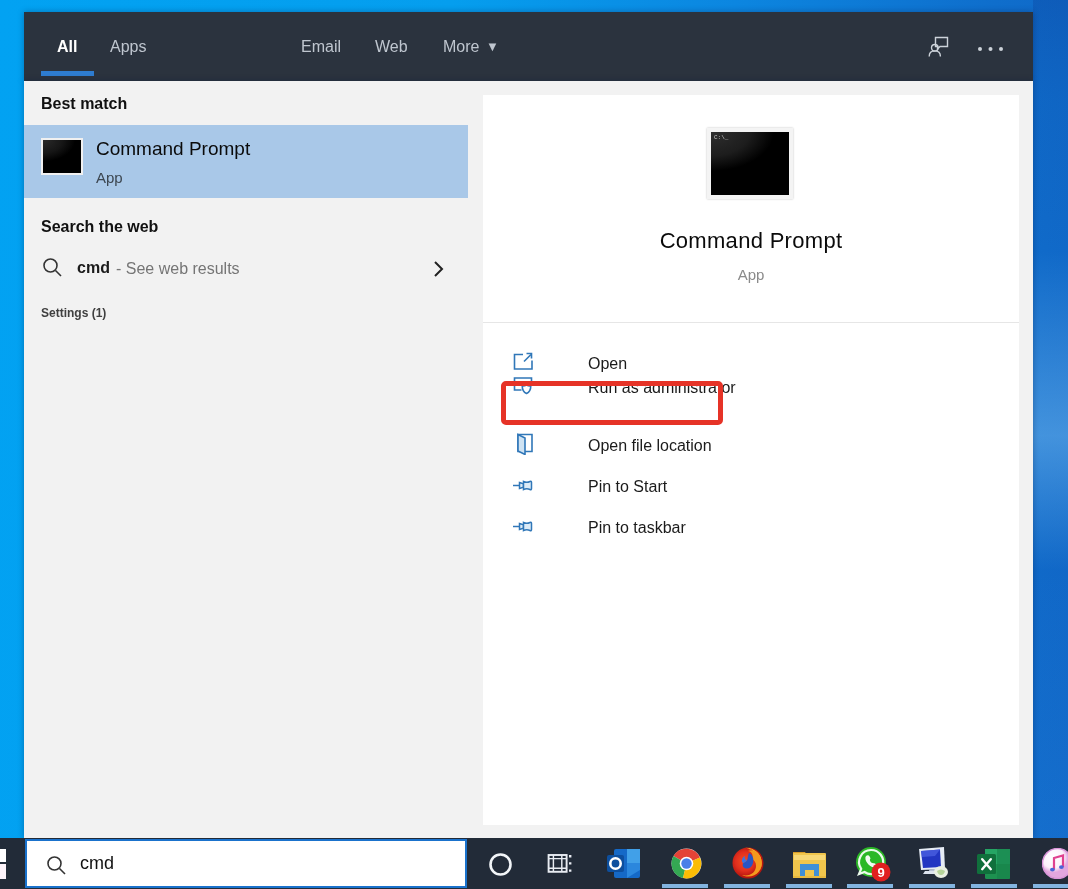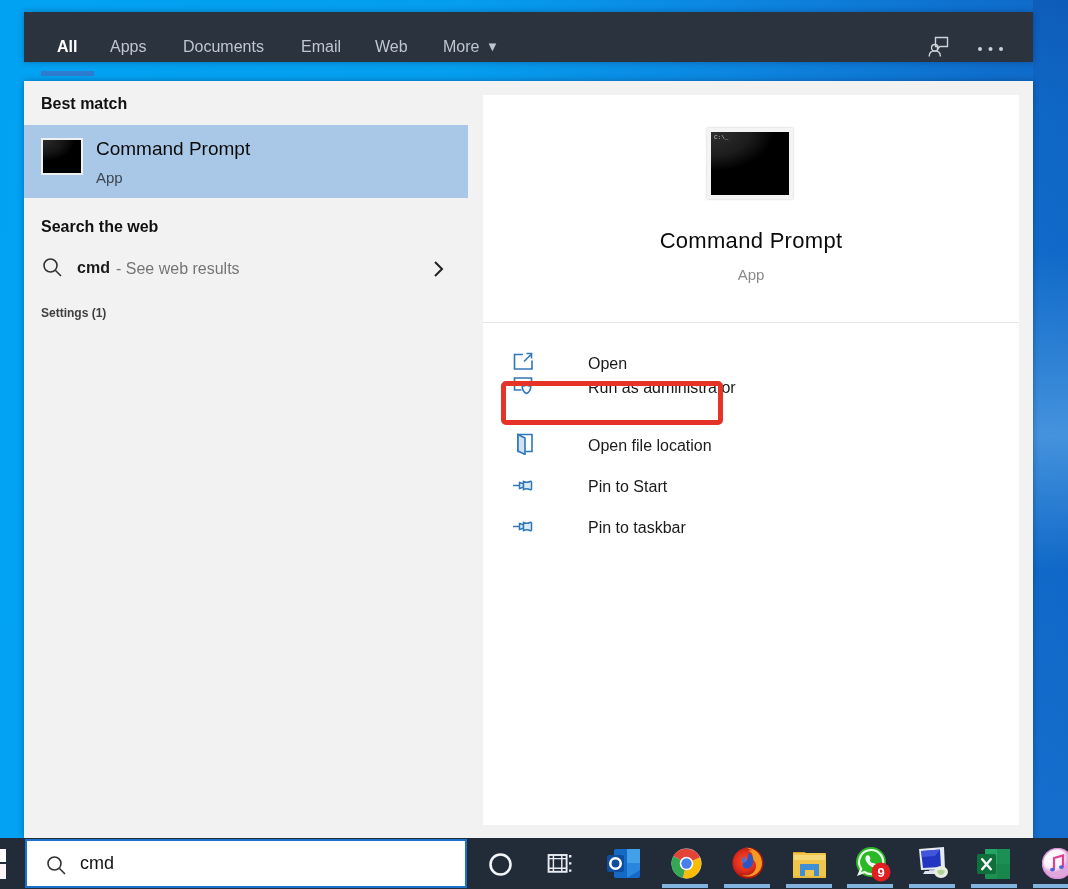--- a/index.html
+++ b/index.html
@@ -8,21 +8,21 @@
     background:linear-gradient(94deg,#02a2f2 0%,#059eee 40%,#0c86e0 65%,#0f6ecc 88%,#1166c6 100%);
   }
   .abs { position:absolute; }
 
   
   #wall-band { left:1033px; top:0; width:35px; height:838px;
     background:linear-gradient(180deg,rgba(10,60,150,.30) 0%,rgba(10,70,160,.12) 12%,rgba(255,255,255,0) 30%,rgba(150,215,255,.38) 52%,rgba(255,255,255,0) 68%,rgba(40,140,230,.18) 100%); }
 
   
   #panel { left:24px; top:12px; width:1009px; height:826px; background:#f2f2f2; box-shadow:0 0 6px rgba(0,20,60,.35); }
-  #header { left:24px; top:12px; width:1009px; height:50px; background:#2b333e; box-shadow:0 0 6px rgba(0,20,60,.35); }
+  #header { left:24px; top:12px; width:1009px; height:69px; background:#2b333e; box-shadow:0 0 6px rgba(0,20,60,.35); }
   .tab { position:absolute; top:0; height:69px; line-height:69px; font-size:16px; color:#bfc6cf; }
   #tab-all { color:#ffffff; font-weight:bold; }
   #underline { left:-16px; top:59px; width:53px; height:5px; background:#2e7cd0; position:absolute; }
 
   
   #sec1 { left:41px; top:95px; font-size:16px; font-weight:bold; color:#111; }
   #bestrow { left:24px; top:125px; width:444px; height:73px; background:#a9c8e8; }
   #cmdicon { left:17px; top:13px; width:42px; height:37px; background:#f0f0f0; padding:2px; position:absolute; }
   #cmdicon .scr { width:100%; height:100%; background:radial-gradient(ellipse 130% 100% at 0% 0%,#2b2b2b 0%,#161616 40%,#000 65%); }
   #bestrow .t1 { position:absolute; left:72px; top:13px; font-size:19px; color:#0b0b0b; }
@@ -55,21 +55,20 @@
   #winfrag .b { position:absolute; left:0; top:15px; width:6px; height:15px; background:#fdf4fa; }
   .uline { position:absolute; top:884px; height:4px; width:46px; background:#82b4e0; }
 </style>
 </head>
 <body>
   <div id="wall-band" class="abs"></div>
 
   <div id="header" class="abs">
     <div id="tab-all" class="tab" style="left:33px;">All<div id="underline"></div></div>
     <div class="tab" style="left:86px;">Apps</div>
-    <div class="tab" style="left:159px;">Documents</div>
     <div class="tab" style="left:277px;">Email</div>
     <div class="tab" style="left:351px;">Web</div>
     <div class="tab" style="left:419px;">More <span style="font-size:13px;position:relative;top:-1px;margin-left:2px;">▼</span></div>
     <svg class="abs" style="left:903px;top:22px;" width="24" height="25" viewBox="0 0 24 25" fill="none" stroke="#ccd2d9" stroke-width="1.4">
       <path d="M8.5 3.5 h12 v9 h-7.5 l-2.5 2.5 v-2.5 h-2 z"></path>
       <circle cx="7.8" cy="13.8" r="3.3"></circle>
       <path d="M2.2 22.5 c0 -3.6 2.4 -5.6 5.6 -5.6 s5.6 2 5.6 5.6"></path>
     </svg>
     <svg class="abs" style="left:953px;top:33px;" width="28" height="8" viewBox="0 0 28 8" fill="#ccd2d9">
       <circle cx="3" cy="4" r="2"></circle>

